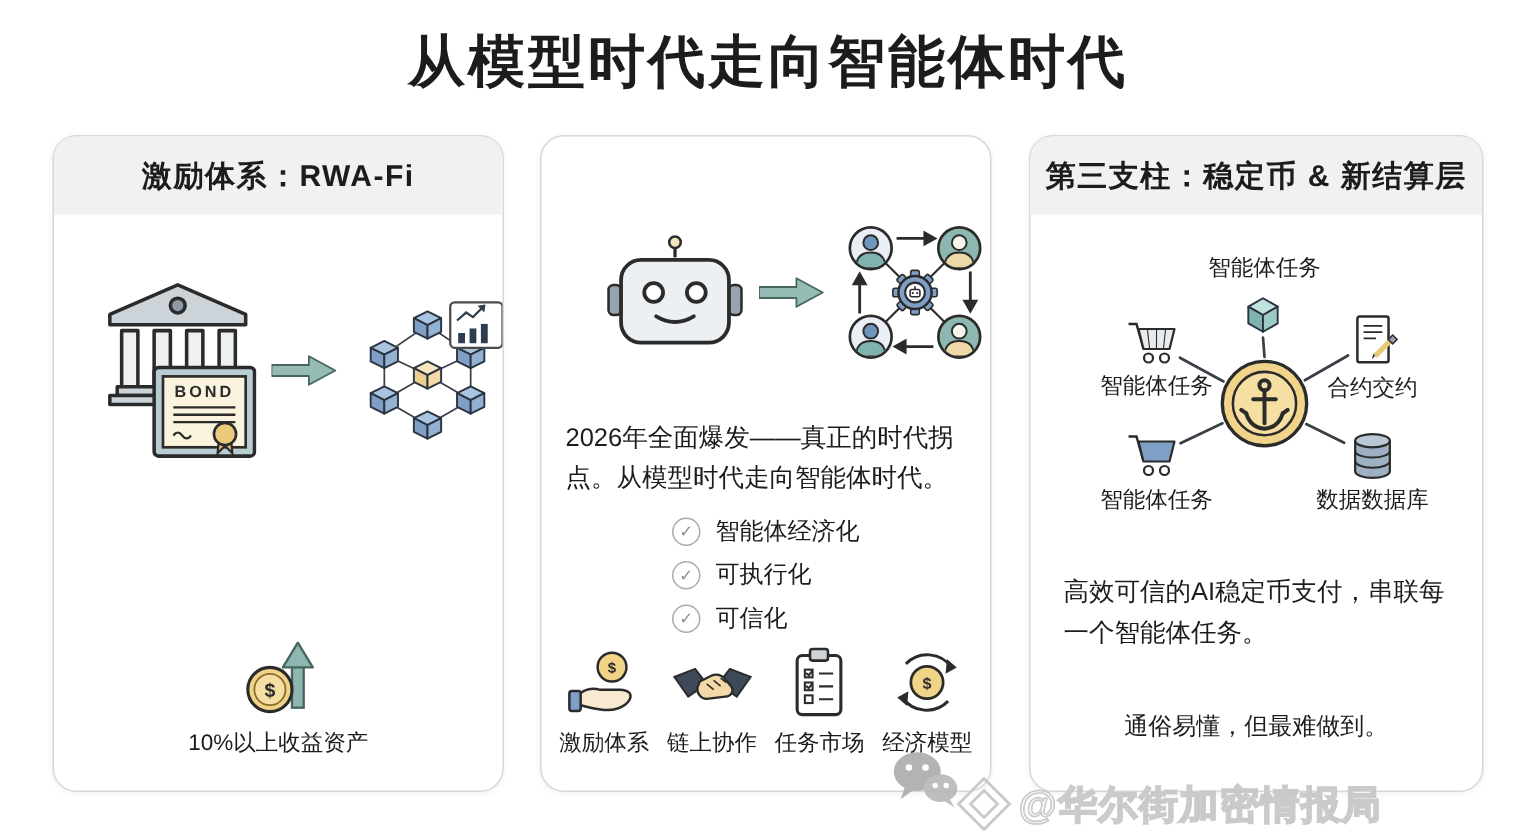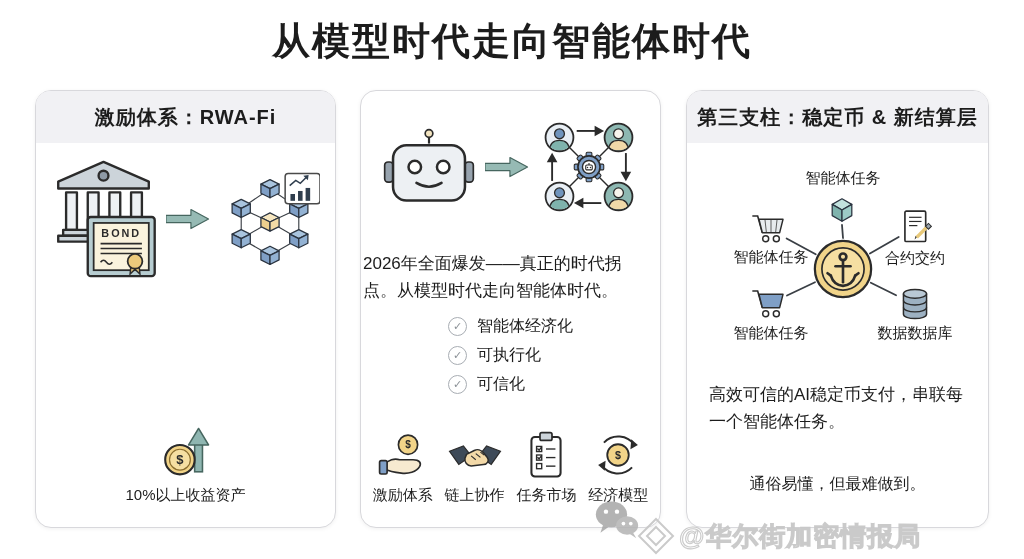--- a/index.html
+++ b/index.html
@@ -19,21 +19,21 @@
     box-shadow:0 1px 4px rgba(0,0,0,0.06);
   }
   #card1 { left:35px;  width:301px; }
   #card2 { left:360px; width:301px; }
   #card3 { left:686px; width:303px; }
   .card-header {
     height:52px; background:#f1f1f4; border-radius:14px 14px 0 0;
     display:flex; align-items:center; justify-content:center;
     font-size:20px; font-weight:700; letter-spacing:1px;
   }
-  .illus { height:152px; display:flex; align-items:center; justify-content:center; gap:10px; }
+  .illus { height:152px; display:flex; align-items:center; justify-content:flex-end; gap:10px;margin-top:28px; }
   .desc  { margin:8px 22px 0; font-size:17px; line-height:1.56; }
   .features {
     position:absolute; left:0; right:0; bottom:22px;
     display:flex; justify-content:space-evenly; align-items:flex-end;
   }
   .feature { display:flex; flex-direction:column; align-items:center; gap:7px; }
   .flabel  { font-size:15px; font-weight:500; white-space:nowrap; }
   .checklist { margin:12px auto 0; width:fit-content; display:flex; flex-direction:column; gap:8px; }
   .check-row { display:flex; align-items:center; gap:10px; font-size:16px; }
   .check-circle {
@@ -241,21 +241,21 @@
         <line x1="106" y1="41" x2="106" y2="65"></line>
           <polygon points="101.5,65 106,73 110.5,65"></polygon>
         <line x1="76" y1="102" x2="53" y2="102"></line>
           <polygon points="53,97.5 45,102 53,106.5"></polygon>
         <line x1="16" y1="75" x2="16" y2="51"></line>
           <polygon points="11.5,51 16,43 20.5,51"></polygon>
       </g>
     </svg>
   </div>
 
-  <p class="desc" style="margin-left:2px;margin-right:18px">2026年全面爆发——真正的时代拐点。从模型时代走向智能体时代。</p>
+  <p class="desc" style="margin-left:16px;margin-right:18px">2026年全面爆发——真正的时代拐点。从模型时代走向智能体时代。</p>
 
   <div class="checklist">
     <div class="check-row">
       <span class="check-circle">✓</span>
       <span>智能体经济化</span>
     </div>
     <div class="check-row">
       <span class="check-circle">✓</span>
       <span>可执行化</span>
     </div>

